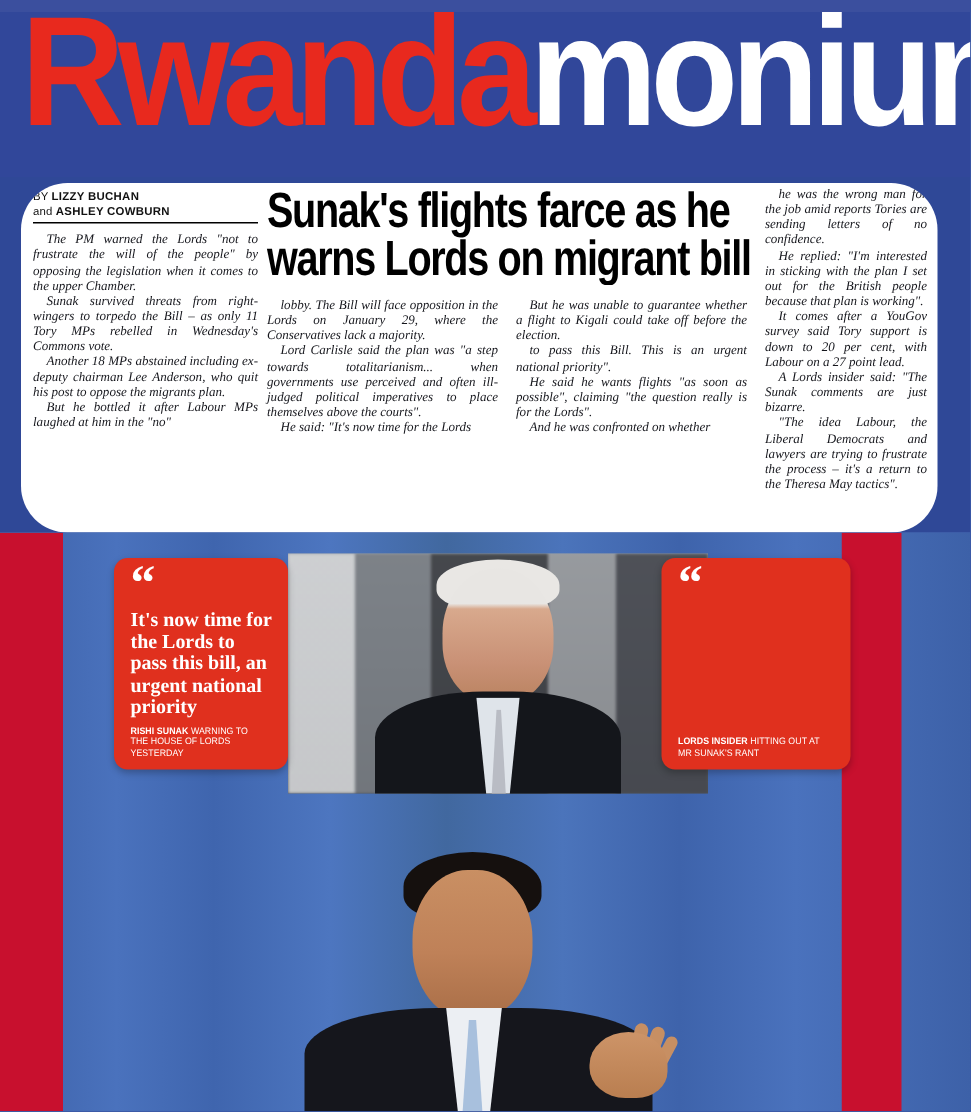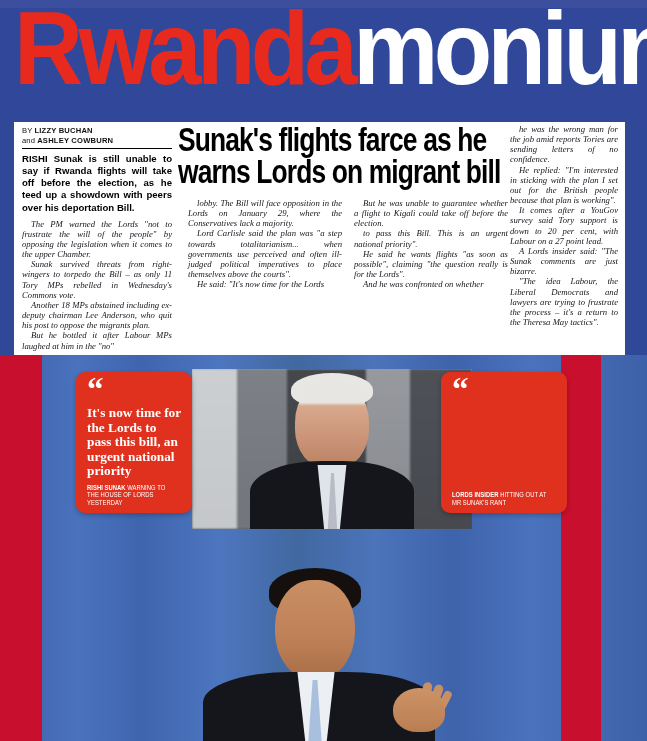--- a/index.html
+++ b/index.html
@@ -25,21 +25,21 @@
     font-weight:bold;font-size:104px;line-height:104px;
     letter-spacing:-5px;white-space:nowrap;
     transform:scaleX(.92);transform-origin:left top;
   }
   .mast-rwanda{color:#e8291e;}
   .mast-monium{color:#ffffff;}
 
   
   .panel{
     position:absolute;left:14px;top:122px;width:611px;height:233px;
-    background:#ffffff;overflow:hidden;
+    background:#ffffff;overflow:hidden;border-radius:31px;
   }
 
   
   .col-byline{
     position:absolute;left:8px;top:4px;width:150px;
   }
   .byline{
     font-family:"Liberation Sans",sans-serif;
     font-size:7.6px;line-height:9.6px;color:#111;letter-spacing:.1px;
   }
@@ -69,21 +69,21 @@
   .headline{
     font-family:"Liberation Sans",sans-serif;
     font-weight:bold;color:#000;
     font-size:33px;line-height:32px;letter-spacing:-1.1px;
     transform:scaleX(.80);transform-origin:left top;
     width:400px;white-space:nowrap;
   }
   .headline div{display:block;}
   .two-col{
     position:absolute;left:164px;top:76px;width:320px;
-    column-count:2;column-gap:12px;margin-left:10px;
+    column-count:2;column-gap:12px;
   }
   .col-right{
     position:absolute;left:496px;top:2px;width:108px;
   }
 
   
   .photo{
     position:absolute;left:0;top:355px;width:647px;height:386px;overflow:hidden;
     background:#4a6fb8;
   }
@@ -208,21 +208,20 @@
   </div>
 
   <div class="panel">
 
     <div class="col-byline">
       <div class="byline">
         <div><span class="lead">BY </span><b>LIZZY BUCHAN</b></div>
         <div><span class="lead">and </span><b>ASHLEY COWBURN</b></div>
       </div>
       <div class="byline-rule"></div>
-      <div class="standfirst">RISHI Sunak is still unable to say if Rwanda flights will take off before the election, as he teed up a showdown with peers over his deportation Bill.</div>
       <div class="body-col">
         <p class="first">The PM warned the Lords "not to frustrate the will of the people" by opposing the legislation when it comes to the upper Chamber.</p>
         <p>Sunak survived threats from right-wingers to torpedo the Bill – as only 11 Tory MPs rebelled in Wednesday's Commons vote.</p>
         <p>Another 18 MPs abstained including ex-deputy chairman Lee Anderson, who quit his post to oppose the migrants plan.</p>
         <p>But he bottled it after Labour MPs laughed at him in the "no"</p>
       </div>
     </div>
 
     <div class="col-head">
       <div class="headline">

